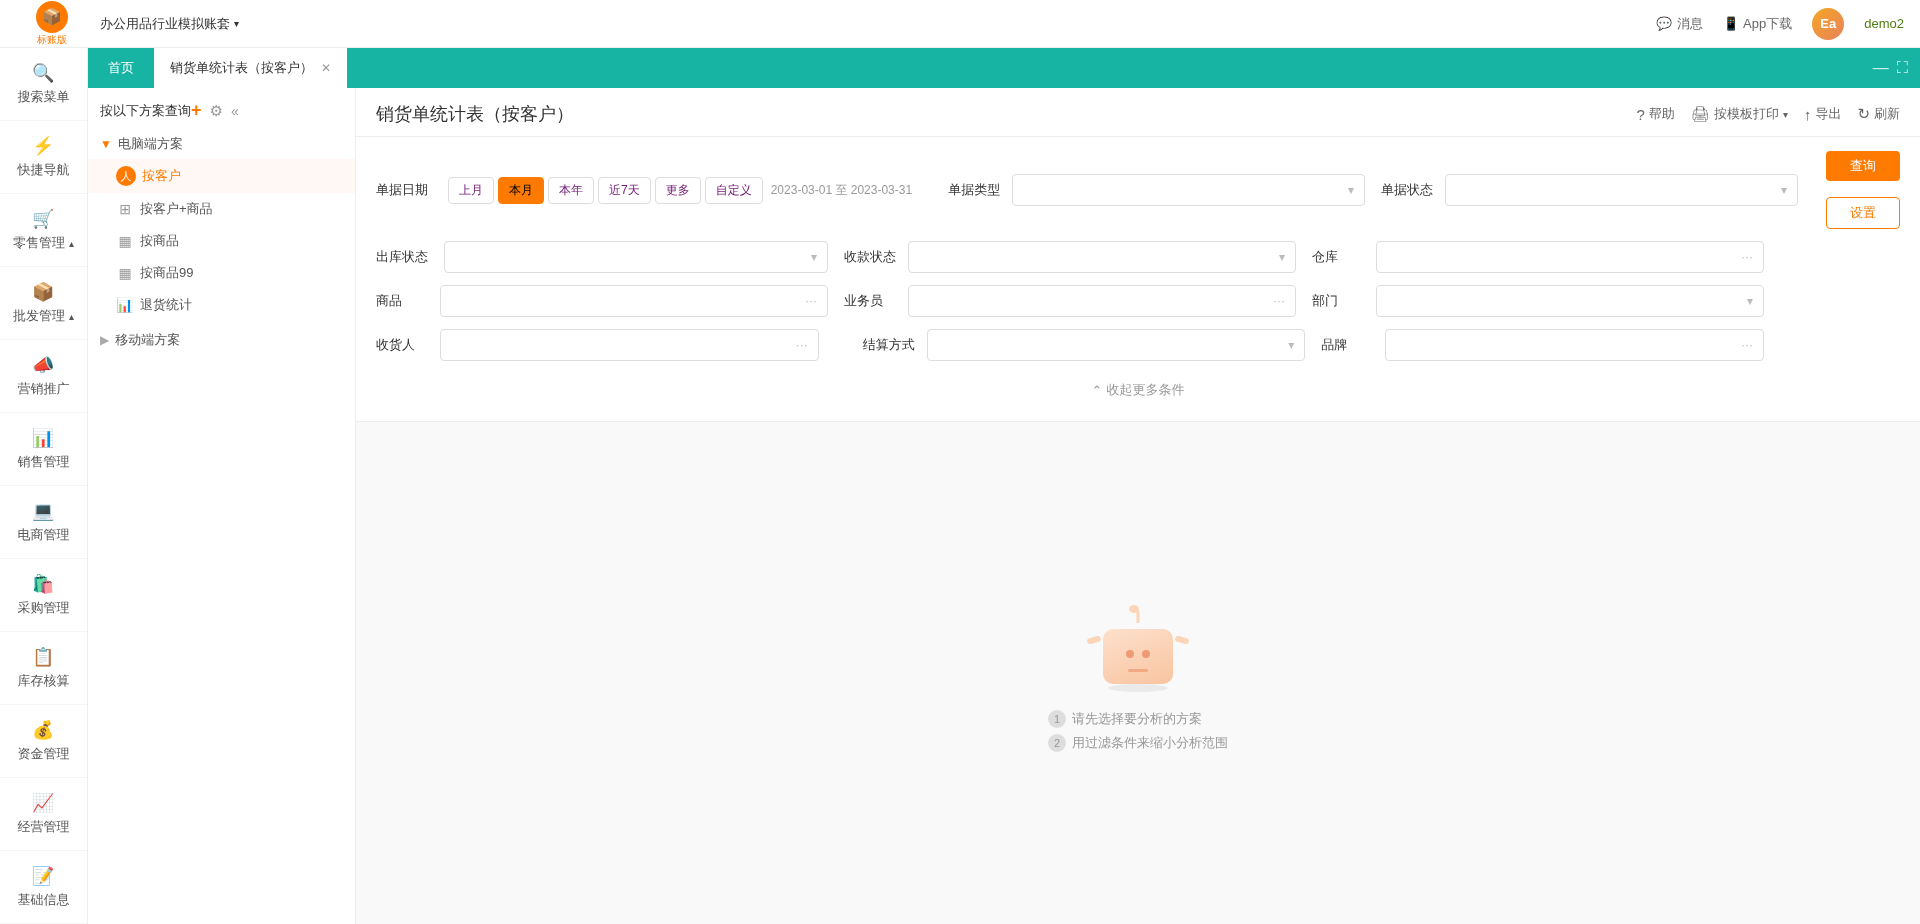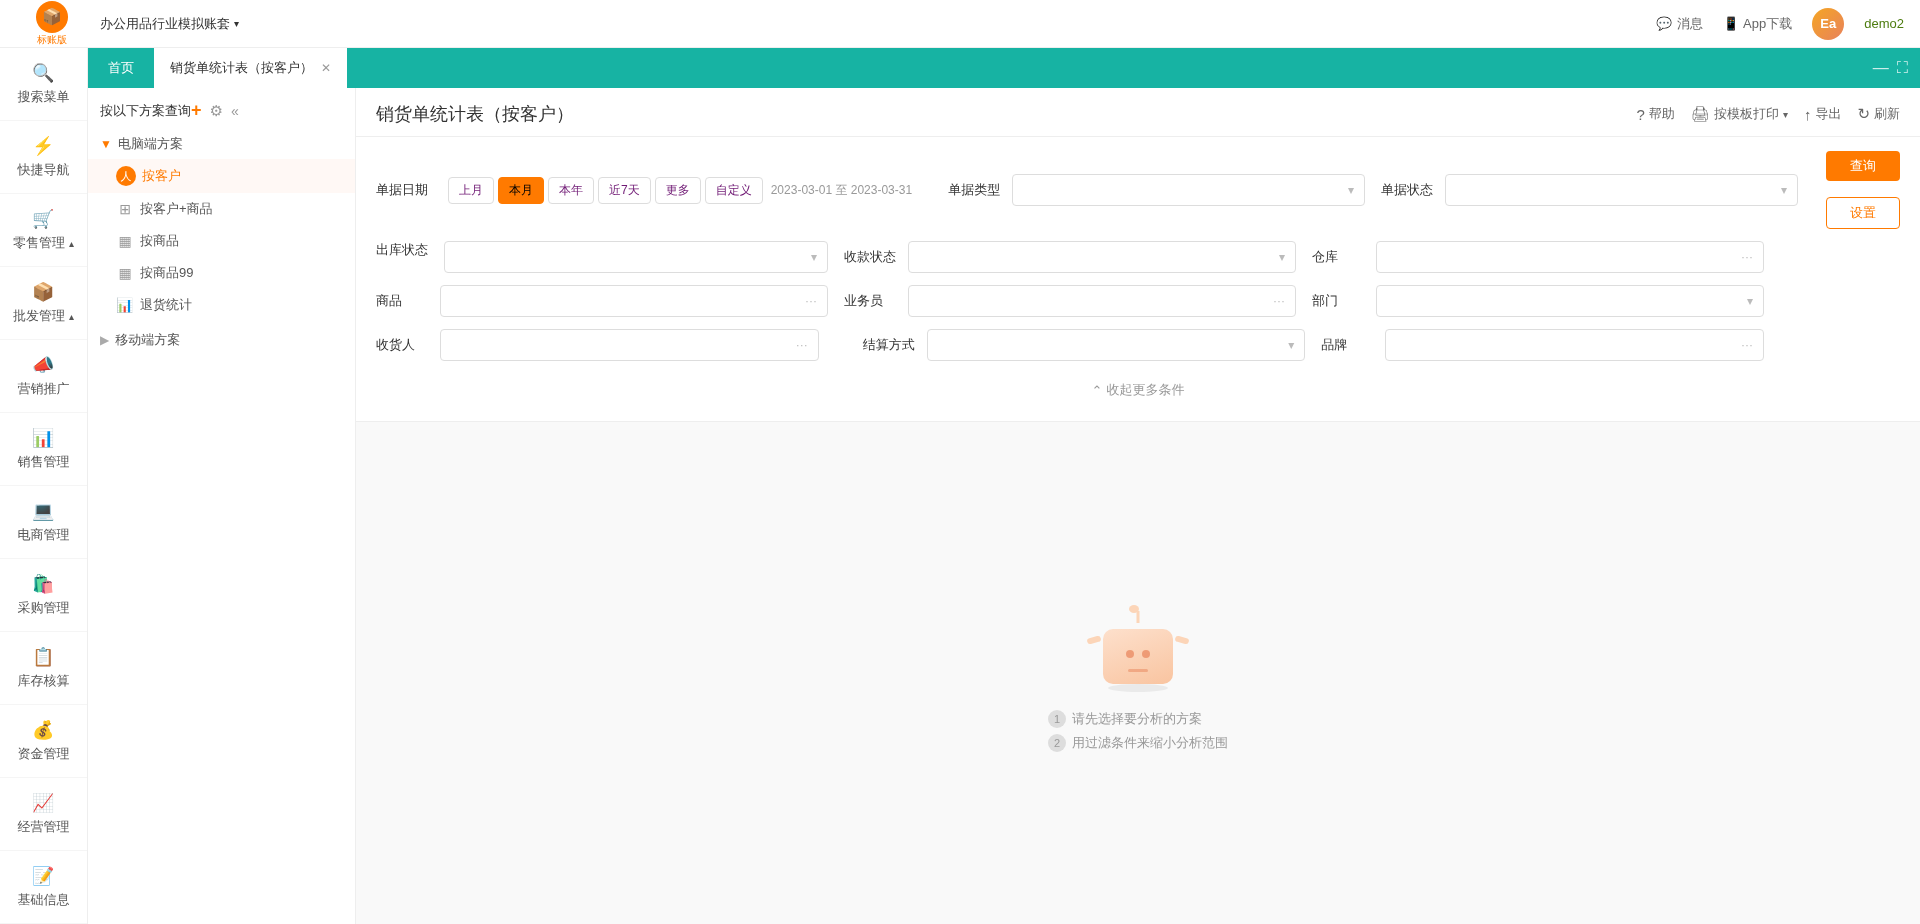--- a/index.html
+++ b/index.html
@@ -301,21 +301,21 @@
                 </div>
               </div>
 
               <div class="action-buttons">
                 <button class="query-btn">查询</button>
                 <button class="settings-btn">设置</button>
               </div>
             </div>
 
             <div class="filter-row">
-              <div style="flex:1;display:flex;gap:12px;">
+              <div style="flex:1;display:flex;align-items:center;gap:12px;">
                 <span class="filter-label">出库状态</span>
                 <div class="filter-select" style="flex:1;">
                   <span class="placeholder"></span>
                   <span class="more-icon">▾</span>
                 </div>
               </div>
               <div style="flex:1;display:flex;align-items:center;gap:8px;">
                 <span class="filter-label">收款状态</span>
                 <div class="filter-select" style="flex:1;">
                   <span class="placeholder"></span>

